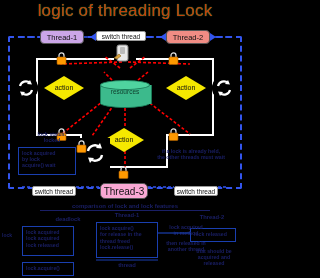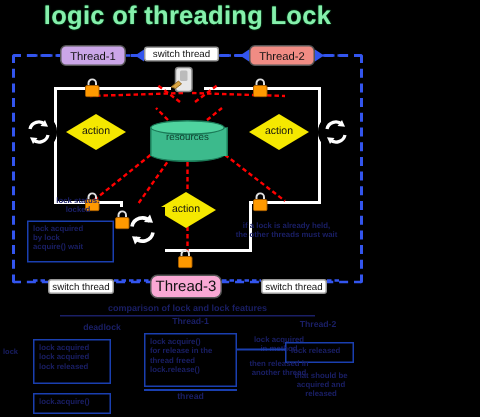--- a/index.html
+++ b/index.html
@@ -3,21 +3,21 @@
 <meta charset="utf-8">
 <style>
   html,body{margin:0;padding:0;background:#000;}
   body{width:250px;height:278px;position:relative;overflow:hidden;
        font-family:"Liberation Sans",sans-serif;}
   .stage{position:absolute;inset:0;}
   .abs{position:absolute;box-sizing:border-box;}
 
   
   #title{left:0;top:1px;width:250px;text-align:center;
-    font-size:17px;font-weight:bold;color:#86efac;letter-spacing:.2px;
+    font-size:17px;font-weight:normal;color:#c2410c;letter-spacing:.2px;
     text-shadow:0 0 1px #1db954;}
 
   
   #outer-frame{left:8px;top:36px;width:234px;height:153px;
     border:2px dashed #3355ee;border-radius:2px;}
 
   
   #rail-top-left{left:36px;top:58px;width:78px;height:2px;background:#fff;}
   #rail-top-right{left:136px;top:58px;width:78px;height:2px;background:#fff;}
   #rail-left{left:36px;top:58px;width:2px;height:78px;background:#fff;}

